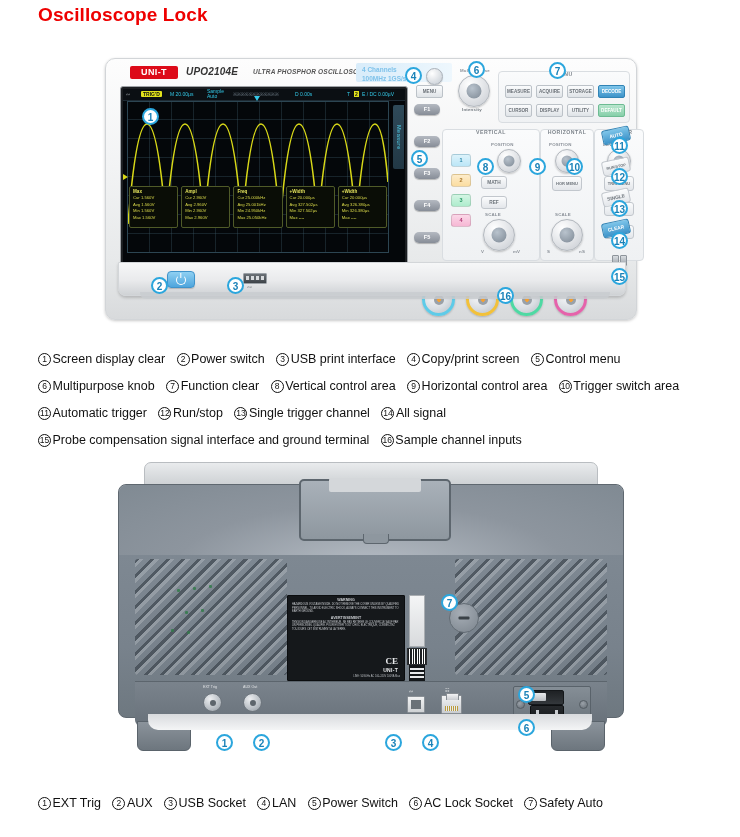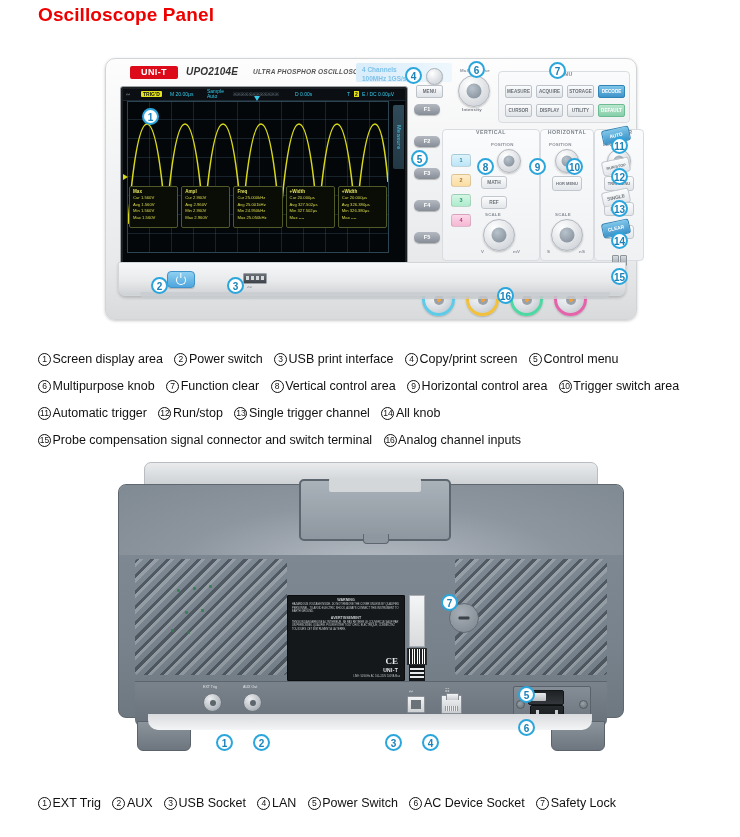--- a/index.html
+++ b/index.html
@@ -449,21 +449,21 @@
     display:inline-block;width:13px;height:13px;line-height:11.5px;
     border:1px solid #111;border-radius:50%;text-align:center;
     font-size:8.5px;vertical-align:1px;margin-right:1.5px;
     box-sizing:border-box;
   }
   .legend span.it{margin-right:8px;white-space:nowrap;}
 </style>
 </head>
 <body>
 
-<div class="page-title">Oscilloscope Panel</div>
+<div class="page-title">Oscilloscope Lock</div>
 
 <div class="front">
 
   <div class="brandbar">
     <div class="logo">UNI-T</div>
     <div class="model">UPO2104E</div>
     <div class="subtitle">ULTRA PHOSPHOR OSCILLOSCOPE</div>
     <div class="speclabel">
       <div>4 Channels</div>
       <div>100MHz 1GS/s</div>
@@ -676,36 +676,36 @@
 <div class="cal" style="left:529px;top:158px;">9</div>
 <div class="cal" style="left:566px;top:158px;">10</div>
 <div class="cal" style="left:611px;top:137px;">11</div>
 <div class="cal" style="left:611px;top:168px;">12</div>
 <div class="cal" style="left:611px;top:200px;">13</div>
 <div class="cal" style="left:611px;top:232px;">14</div>
 <div class="cal" style="left:611px;top:268px;">15</div>
 <div class="cal" style="left:497px;top:287px;">16</div>
 
 <div class="legend legend-front">
-  <span class="it"><span class="num">1</span><span>Screen display area</span></span>
+  <span class="it"><span class="num">1</span><span>Screen display clear</span></span>
   <span class="it"><span class="num">2</span><span>Power switch</span></span>
   <span class="it"><span class="num">3</span><span>USB print interface</span></span>
   <span class="it"><span class="num">4</span><span>Copy/print screen</span></span>
   <span class="it"><span class="num">5</span><span>Control menu</span></span>
   <span class="it"><span class="num">6</span><span>Multipurpose knob</span></span>
   <span class="it"><span class="num">7</span><span>Function clear</span></span>
   <span class="it"><span class="num">8</span><span>Vertical control area</span></span>
   <span class="it"><span class="num">9</span><span>Horizontal control area</span></span>
   <span class="it"><span class="num">10</span><span>Trigger switch area</span></span>
   <span class="it"><span class="num">11</span><span>Automatic trigger</span></span>
   <span class="it"><span class="num">12</span><span>Run/stop</span></span>
   <span class="it"><span class="num">13</span><span>Single trigger channel</span></span>
-  <span class="it"><span class="num">14</span><span>All knob</span></span>
-  <span class="it"><span class="num">15</span><span>Probe compensation signal connector and switch terminal</span></span>
-  <span class="it"><span class="num">16</span><span>Analog channel inputs</span></span>
+  <span class="it"><span class="num">14</span><span>All signal</span></span>
+  <span class="it"><span class="num">15</span><span>Probe compensation signal interface and ground terminal</span></span>
+  <span class="it"><span class="num">16</span><span>Sample channel inputs</span></span>
 </div>
 
 <div class="rear">
   <div class="rear-top"></div>
   <div class="rear-body">
     <div class="rear-upper"></div>
 
     <div class="handle">
       <div class="handle-notch"></div>
       <div class="handle-stub"></div>
@@ -776,15 +776,15 @@
 <div class="cal" style="left:518px;top:686px;">5</div>
 <div class="cal" style="left:518px;top:719px;">6</div>
 <div class="cal" style="left:441px;top:594px;">7</div>
 
 <div class="legend legend-rear">
   <span class="it"><span class="num">1</span><span>EXT Trig</span></span>
   <span class="it"><span class="num">2</span><span>AUX</span></span>
   <span class="it"><span class="num">3</span><span>USB Socket</span></span>
   <span class="it"><span class="num">4</span><span>LAN</span></span>
   <span class="it"><span class="num">5</span><span>Power Switch</span></span>
-  <span class="it"><span class="num">6</span><span>AC Device Socket</span></span>
-  <span class="it"><span class="num">7</span><span>Safety Lock</span></span>
+  <span class="it"><span class="num">6</span><span>AC Lock Socket</span></span>
+  <span class="it"><span class="num">7</span><span>Safety Auto</span></span>
 </div>
 
 </body></html>

